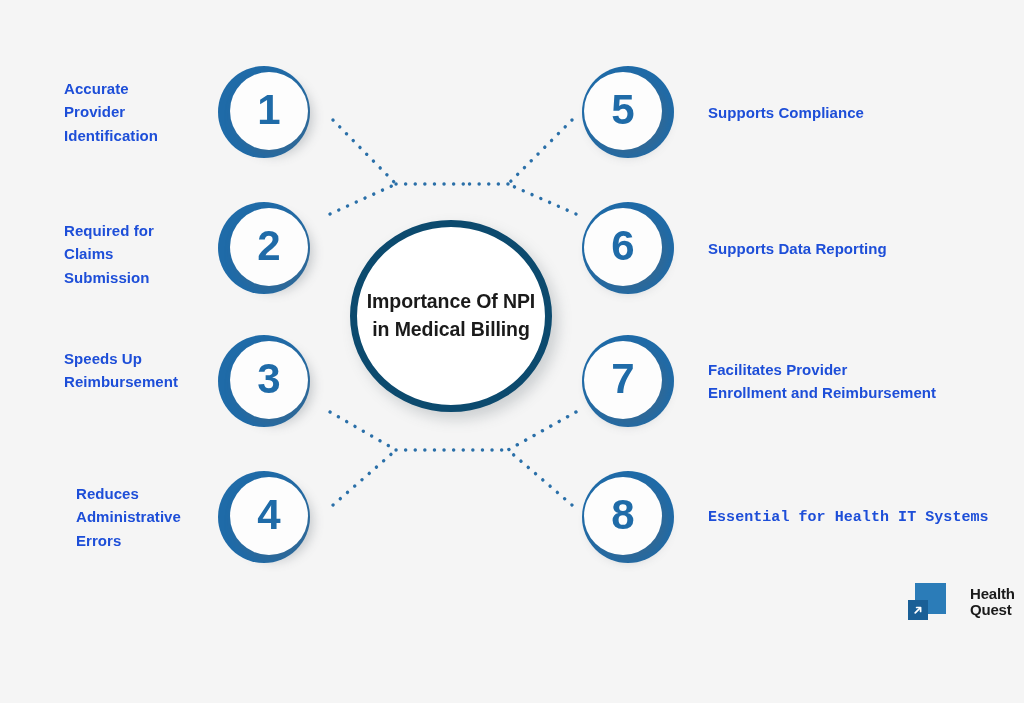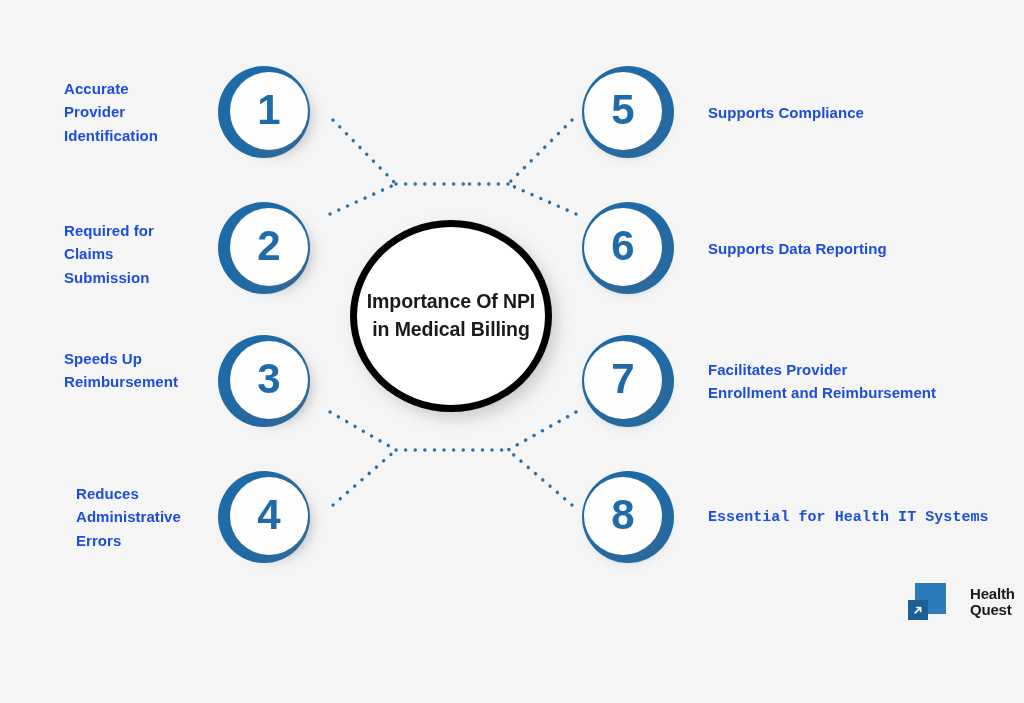--- a/index.html
+++ b/index.html
@@ -33,21 +33,21 @@
 
   
   .hub {
     position: absolute;
     left: 350px;
     top: 220px;
     width: 202px;
     height: 192px;
     border-radius: 50%;
     background: #ffffff;
-    border: 7px solid #000000;
+    border: 7px solid #0c4a6e;
     box-sizing: border-box;
     display: flex;
     align-items: center;
     justify-content: center;
     box-shadow: 6px 7px 14px rgba(90, 100, 110, 0.26);
     z-index: 5;
   }
   .hub-text {
     font-size: 19.5px;
     font-weight: bold;

